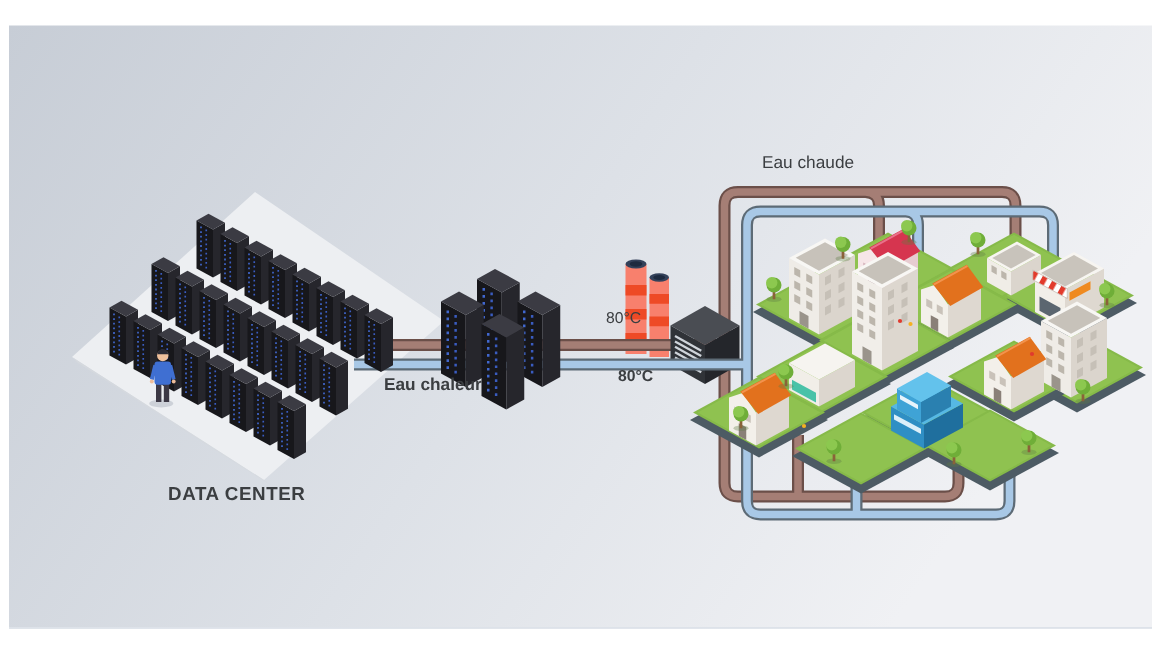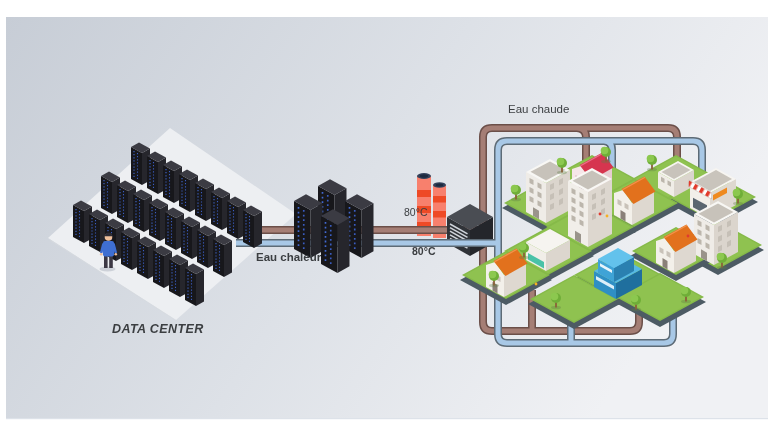--- a/index.html
+++ b/index.html
@@ -1,21 +1,21 @@
 <!DOCTYPE html>
 <html><head>
 <meta charset="utf-8">
 <style>
   html,body{margin:0;padding:0;background:#ffffff;}
   #stage{position:relative;width:768px;height:432px;overflow:hidden;background:#ffffff;
          font-family:"Liberation Sans","DejaVu Sans",sans-serif;}
   #scene{position:absolute;left:0;top:0;}
   .lbl{position:absolute;color:#3b3e41;white-space:nowrap;}
   .title{left:0;top:31px;width:768px;text-align:center;font-size:18px;font-weight:700;letter-spacing:.2px;}
-  .dc{left:112px;top:322px;font-size:12.5px;font-weight:700;letter-spacing:.4px;font-style:italic;}
+  .dc{left:112px;top:322px;font-size:12.5px;font-weight:700;letter-spacing:.4px;}
   .froide{left:256px;top:251px;font-size:11.5px;font-weight:700;}
   .chaude{left:508px;top:103px;font-size:11.5px;font-weight:400;}
   .t80{left:404px;top:206px;font-size:10.5px;font-weight:400;}
   .t40{left:412px;top:245px;font-size:10.5px;font-weight:700;}
 </style>
 </head>
 <body>
 
 <div id="stage">
 <svg id="scene" width="768" height="432" viewBox="0 0 768 432">

